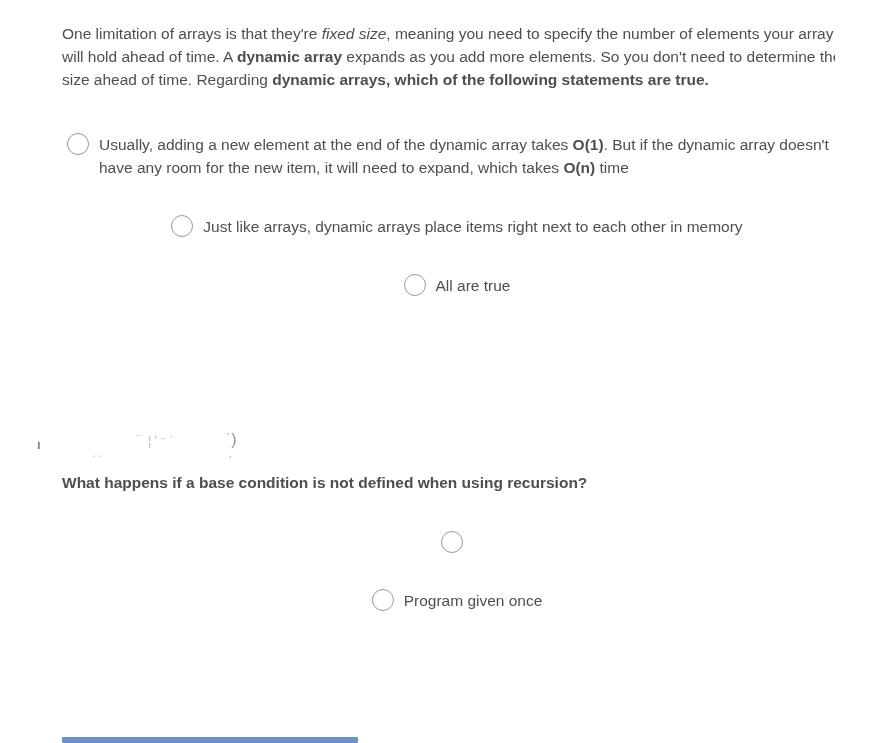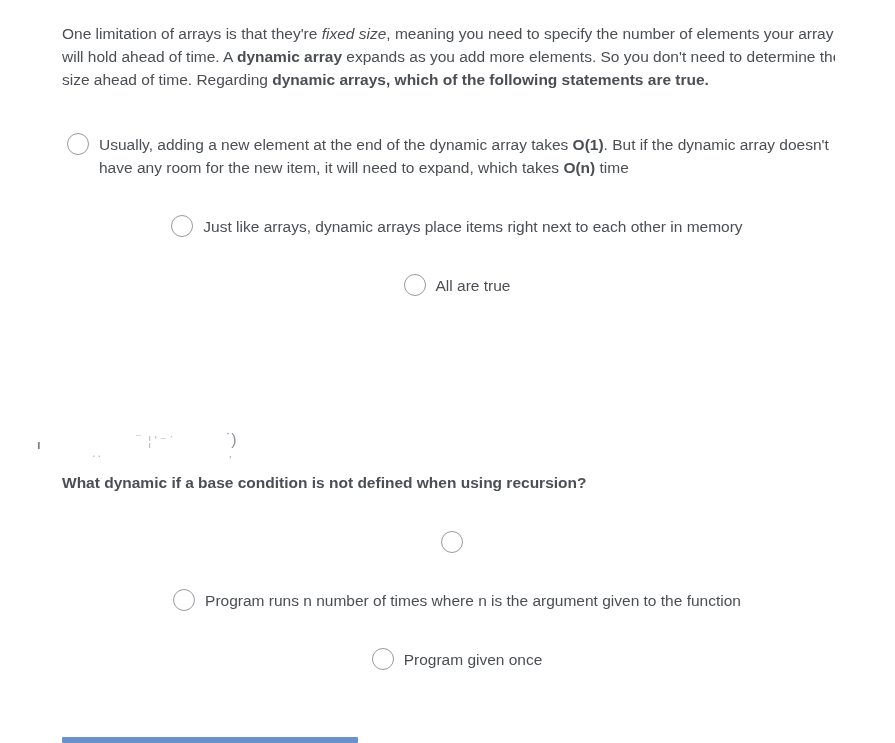--- a/index.html
+++ b/index.html
@@ -125,29 +125,25 @@
 
   <div class="artifact">
     <span class="frag f0">ı</span>
     <span class="frag f1">..</span>
     <span class="frag f2">⁻</span>
     <span class="frag f3">¦'⁻˙</span>
     <span class="frag f4">˙)</span>
     <span class="frag f5">‚</span>
   </div>
 
-  <div class="heading">What dynamic if a base condition is not defined when using recursion?</div>
+  <div class="heading">What happens if a base condition is not defined when using recursion?</div>
 
   <div class="options" id="q2-options">
     <div class="option">
       <span class="radio"></span>
-    </div>
-    <div class="option">
-      <span class="radio"></span>
-      <span class="option-label"><span>Program runs n number of times where n is the argument given to the function</span></span>
     </div>
     <div class="option">
       <span class="radio"></span>
       <span class="option-label"><span>Program given once</span></span>
     </div>
   </div>
 
   <div class="bottom-bar"></div>
 
 </div>

